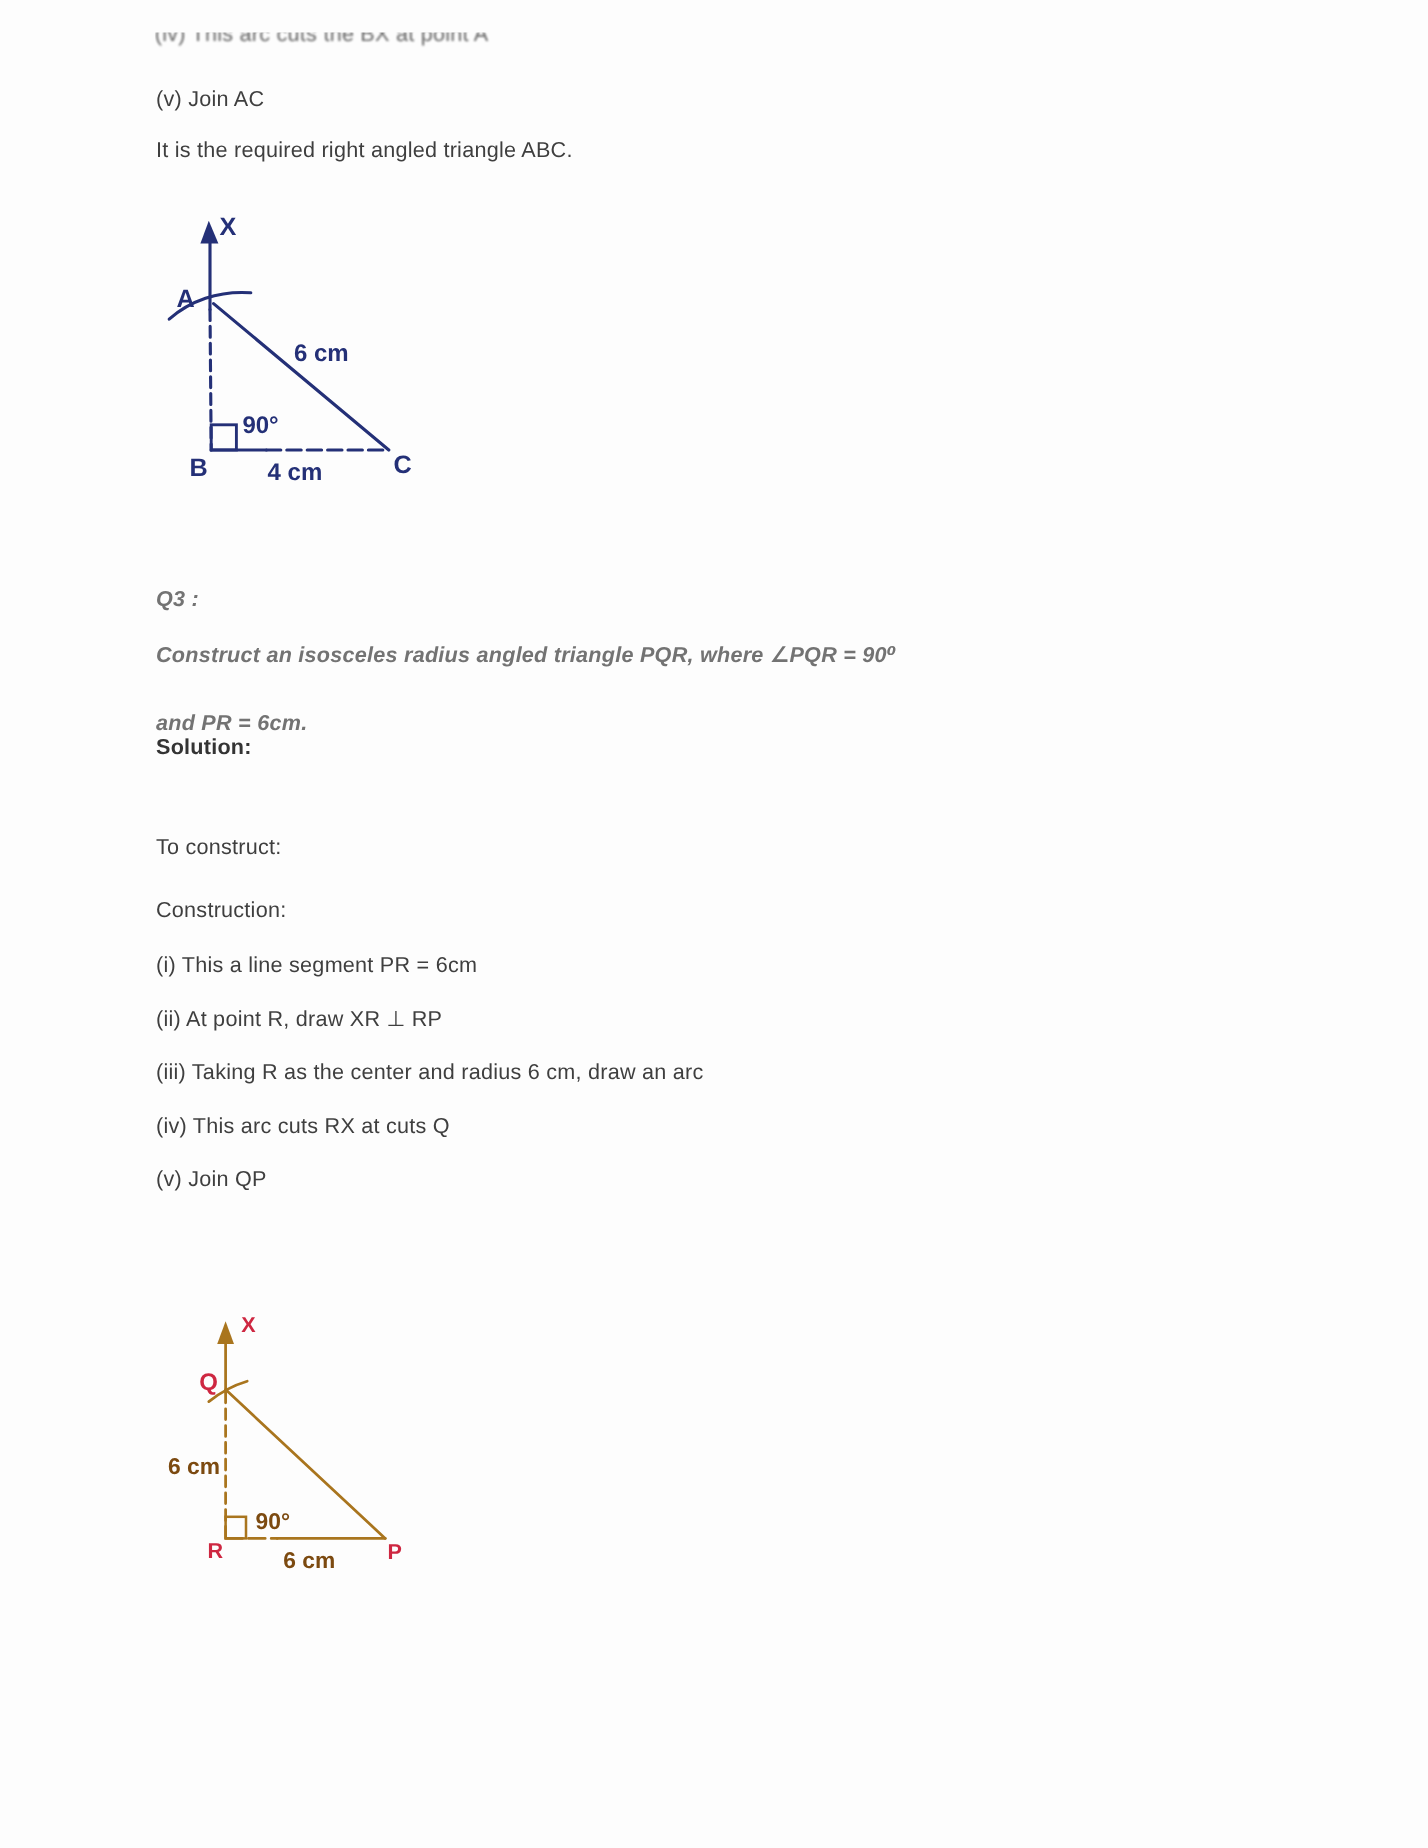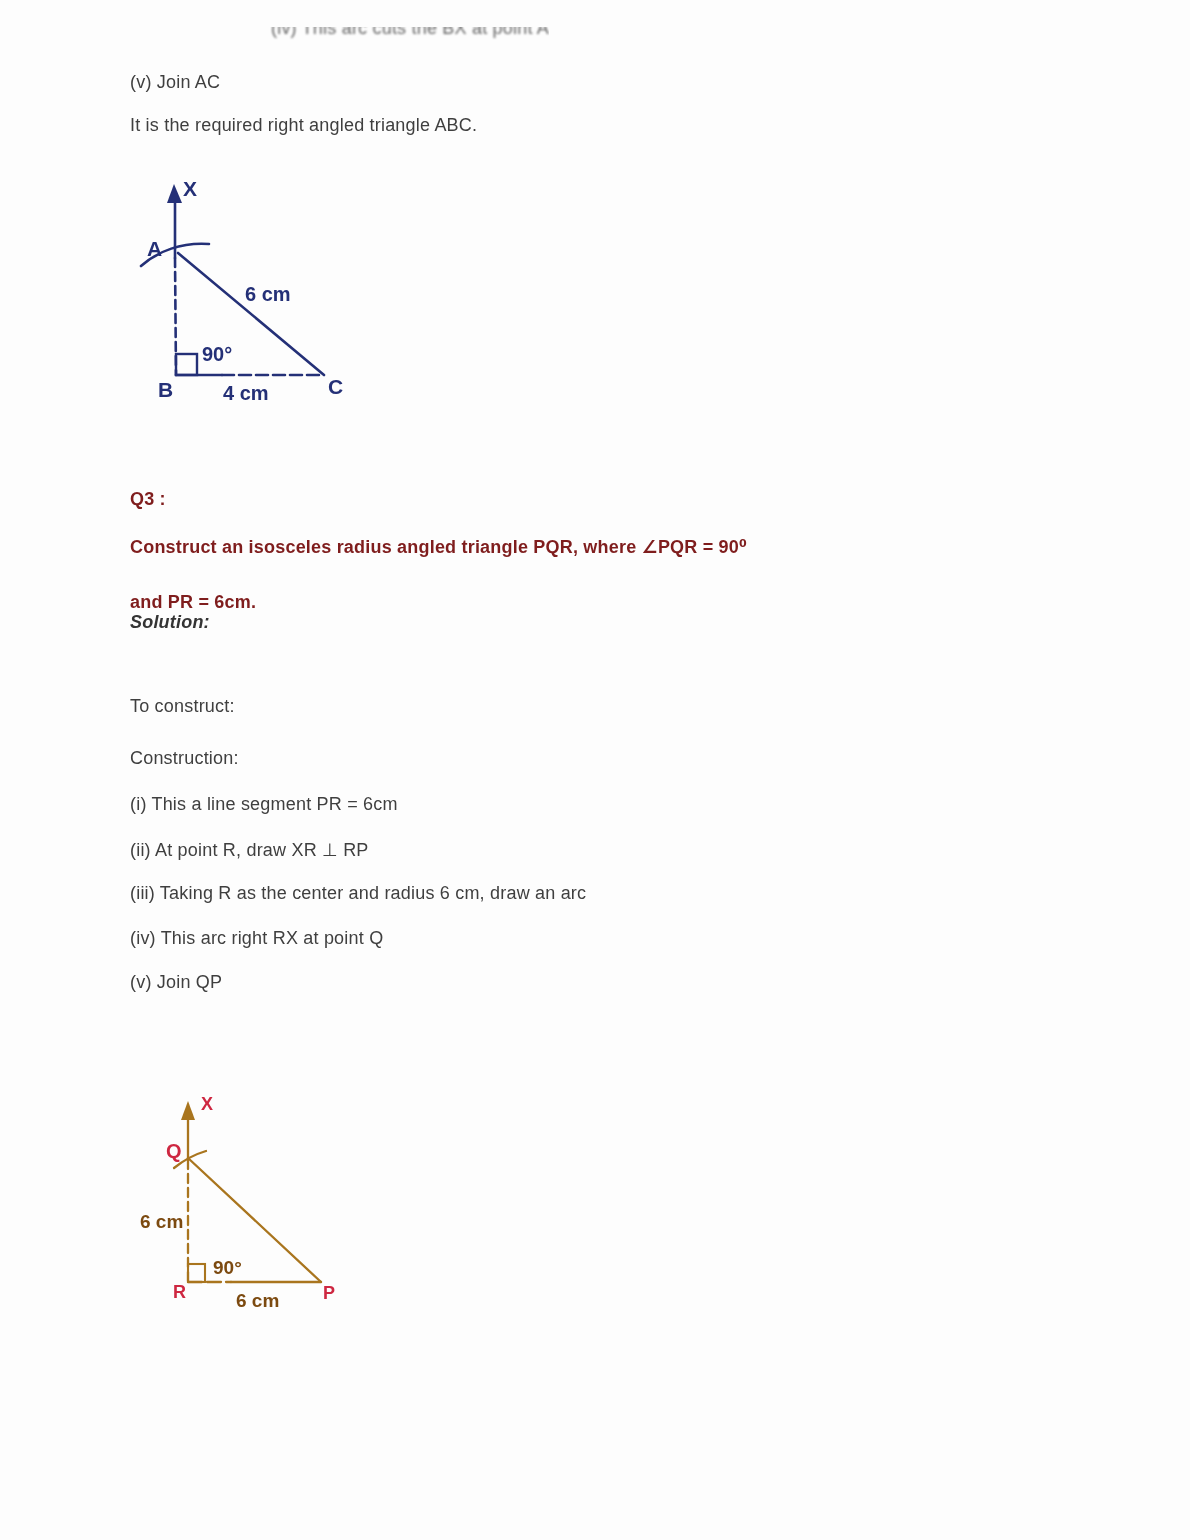--- a/index.html
+++ b/index.html
@@ -2,28 +2,28 @@
 <html><head>
 <meta charset="utf-8">
 <style>
   html,body{margin:0;padding:0;}
   body{
     width:1190px;height:1540px;
     background:#fdfdfd;
     font-family:"Liberation Sans","DejaVu Sans",sans-serif;
     position:relative;overflow:hidden;
   }
-  .page{position:absolute;inset:0;text-align:right;}
+  .page{position:absolute;inset:0;}
   .line{
     position:absolute;left:130px;
     font-size:18px;color:#3f3f3f;
     white-space:nowrap;letter-spacing:.2px;
   }
-  .bold{font-weight:700;color:#343434;font-style:italic;}
-  .bi{font-weight:700;color:#7f1d1d;}
+  .bold{font-weight:700;color:#343434;}
+  .bi{font-weight:700;font-style:italic;color:#737373;}
   .clip-wrap{
     position:absolute;left:129px;top:27px;height:19px;width:420px;
     overflow:hidden;
   }
   .clip-wrap > span{
     display:block;margin-top:-9px;
     font-size:18px;color:#4a4a4a;white-space:nowrap;
     filter:blur(1.1px);opacity:.85;letter-spacing:.2px;
   }
   svg{position:absolute;}
@@ -72,21 +72,21 @@
   <div class="line bi" style="top:536px">Construct an isosceles radius angled triangle PQR, where ∠PQR = 90⁰</div>
   <div class="line bi" style="top:592px">and PR = 6cm.</div>
 
   <div class="line bold" style="top:612px">Solution:</div>
   <div class="line" style="top:696px">To construct:</div>
   <div class="line" style="top:748px">Construction:</div>
 
   <div class="line" style="top:794px">(i) This a line segment PR = 6cm</div>
   <div class="line" style="top:839px">(ii) At point R, draw XR ⊥ RP</div>
   <div class="line" style="top:883px">(iii) Taking R as the center and radius 6 cm, draw an arc</div>
-  <div class="line" style="top:928px">(iv) This arc right RX at point Q</div>
+  <div class="line" style="top:928px">(iv) This arc cuts RX at cuts Q</div>
   <div class="line" style="top:972px">(v) Join QP</div>
 
 
   <svg style="left:135px;top:1088px" width="215" height="235" viewBox="0 0 215 235">
     <g stroke="#a9751e" stroke-width="2.3" fill="none" stroke-linecap="round">
 
       <line x1="53" y1="30" x2="53" y2="72"></line>
       <line x1="53" y1="72" x2="53" y2="194" stroke-dasharray="9 5"></line>
       <polygon points="53,13 46,32 60,32" fill="#a9751e" stroke="none"></polygon>
 

